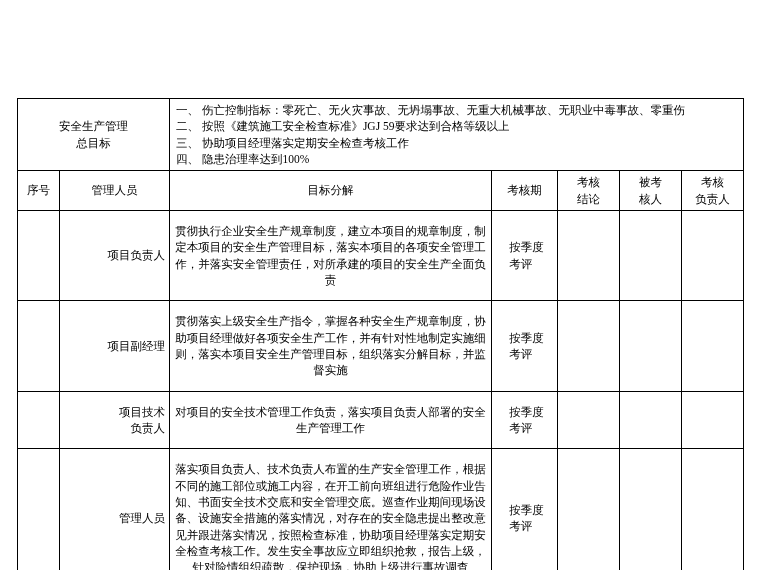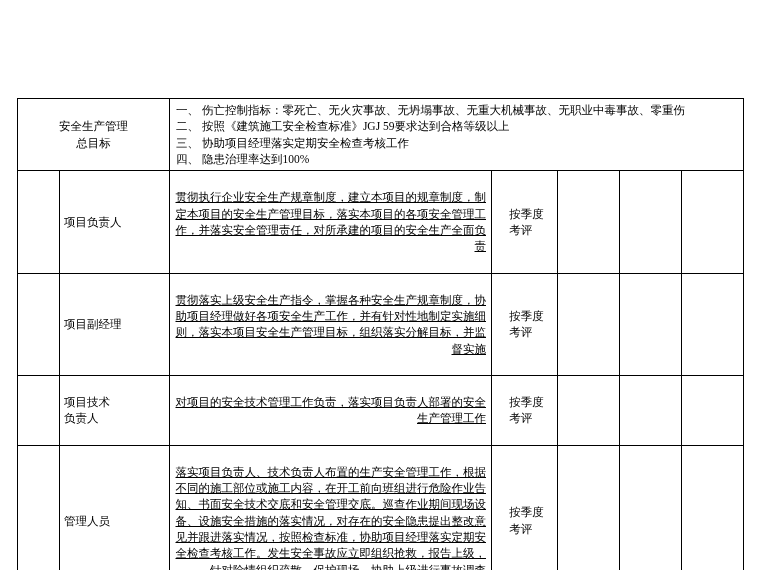--- a/index.html
+++ b/index.html
@@ -51,30 +51,29 @@
     line-height: 1.52;
     padding-left: 6px !important;
   }
   .goal-list div { white-space: nowrap; }
   .hdr td {
     text-align: center;
     font-size: 12px;
     padding: 5px 2px;
   }
   .role {
-    text-align: left;
+    text-align: right;
     font-size: 12px;
     line-height: 1.5;
   }
   .detail {
-    text-align: right;
+    text-align: center;
     font-size: 11.5px;
     line-height: 1.55;
-    padding: 18px 5px !important;
-    text-decoration: underline;
+    padding: 12px 5px !important;
   }
   .period {
     text-align: center;
     font-size: 12px;
     line-height: 1.5;
     padding-left: 8px !important;
     font-family: Liberation Serif, serif;
   }
   .period .p-inner {
     display: inline-block;
@@ -103,20 +102,38 @@
             <div>安全生产管理</div>
             <div>总目标</div>
           </td>
           <td colspan="5" class="goal-list">
             <div>一、 伤亡控制指标：零死亡、无火灾事故、无坍塌事故、无重大机械事故、无职业中毒事故、零重伤</div>
             <div>二、 按照《建筑施工安全检查标准》JGJ 59要求达到合格等级以上</div>
             <div>三、 协助项目经理落实定期安全检查考核工作</div>
             <div>四、 隐患治理率达到100%</div>
           </td>
         </tr>
+        <tr class="hdr">
+          <td>序号</td>
+          <td>管理人员</td>
+          <td>目标分解</td>
+          <td>考核期</td>
+          <td>
+            <div>考核</div>
+            <div>结论</div>
+          </td>
+          <td>
+            <div>被考</div>
+            <div>核人</div>
+          </td>
+          <td>
+            <div>考核</div>
+            <div>负责人</div>
+          </td>
+        </tr>
 
         <tr>
           <td class="c-center"></td>
           <td class="role">
             <div>项目负责人</div>
             <div></div>
           </td>
           <td class="detail">贯彻执行企业安全生产规章制度，建立本项目的规章制度，制定本项目的安全生产管理目标，落实本项目的各项安全管理工作，并落实安全管理责任，对所承建的项目的安全生产全面负责</td>
           <td class="period">
             <div class="p-inner">

